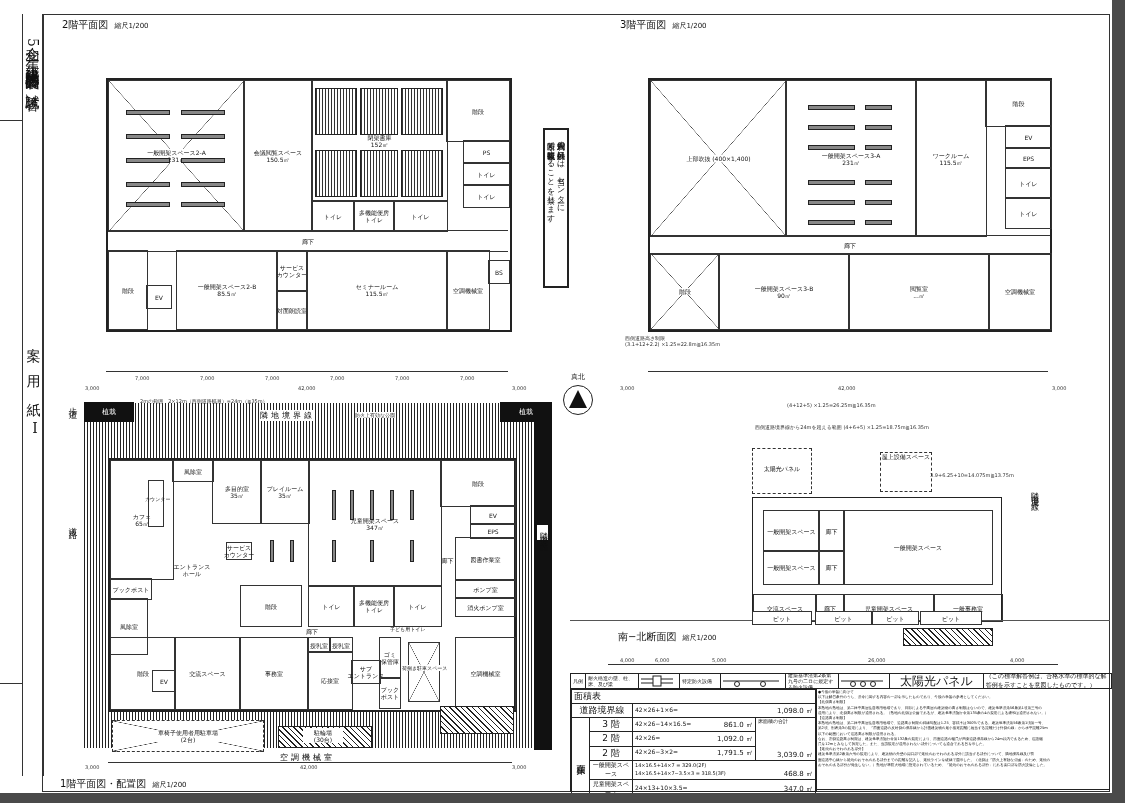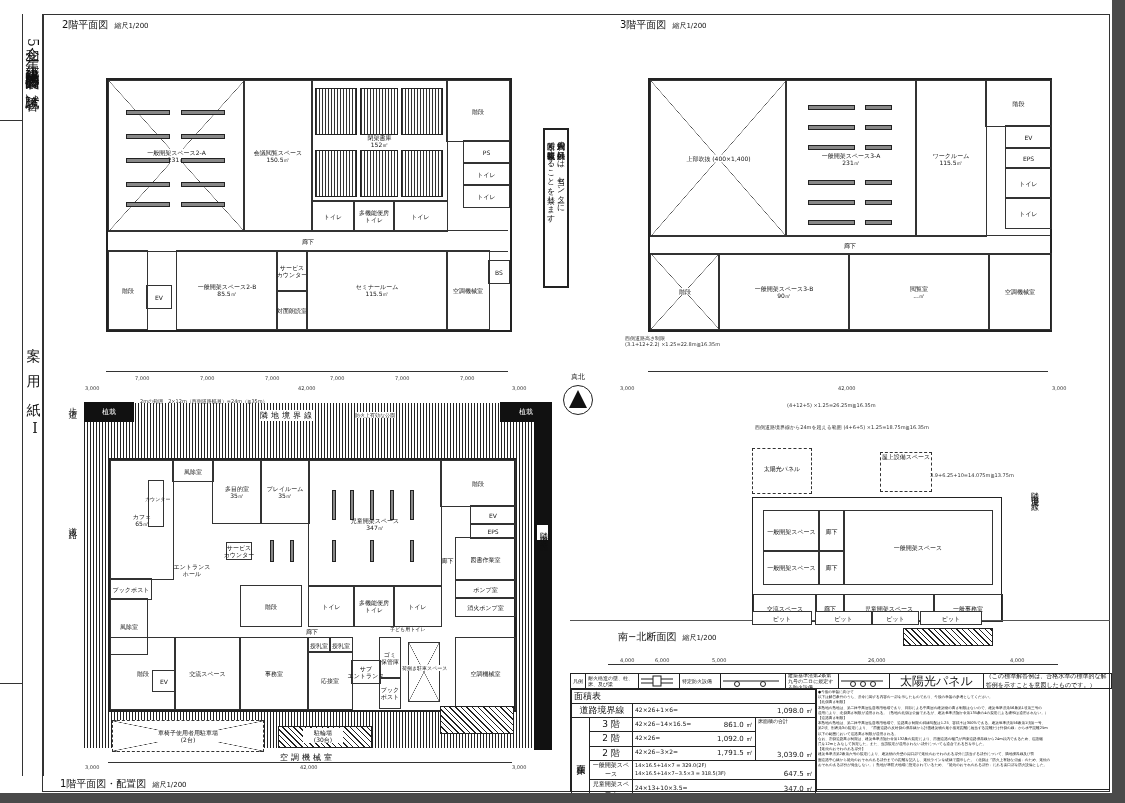--- a/index.html
+++ b/index.html
@@ -504,21 +504,21 @@
         <td class="lbl">2 階</td>
         <td><span class="formula">42×26=</span><span class="val" style="float:right;">1,092.0 ㎡</span></td>
       </tr>
       <tr>
         <td class="lbl">2 階</td>
         <td><span class="formula">42×26−3×2=</span><span class="val" style="float:right;">1,791.5 ㎡</span></td>
       </tr>
       <tr>
         <td class="lbl" style="font-size:6px;">一般開架スペース</td>
         <td colspan="2"><span class="formula" style="white-space:pre;font-size:5px;">14×16.5+14×7 = 329.0(2F)
-14×16.5+14×7−3.5×3 = 318.5(3F)</span><span class="val" style="float:right;">647.5 ㎡</span></td>
+14×16.5+14×7−3.5×3 = 318.5(3F)</span><span class="val" style="float:right;">468.8 ㎡</span></td>
       </tr>
       <tr>
         <td class="lbl" style="font-size:6px;">児童開架スペース</td>
         <td colspan="2"><span class="formula">24×13+10×3.5=</span><span class="val" style="float:right;">347.0 ㎡</span></td>
       </tr>
     </tbody>
       </table>
   </div>
 
   <div class="notes">

